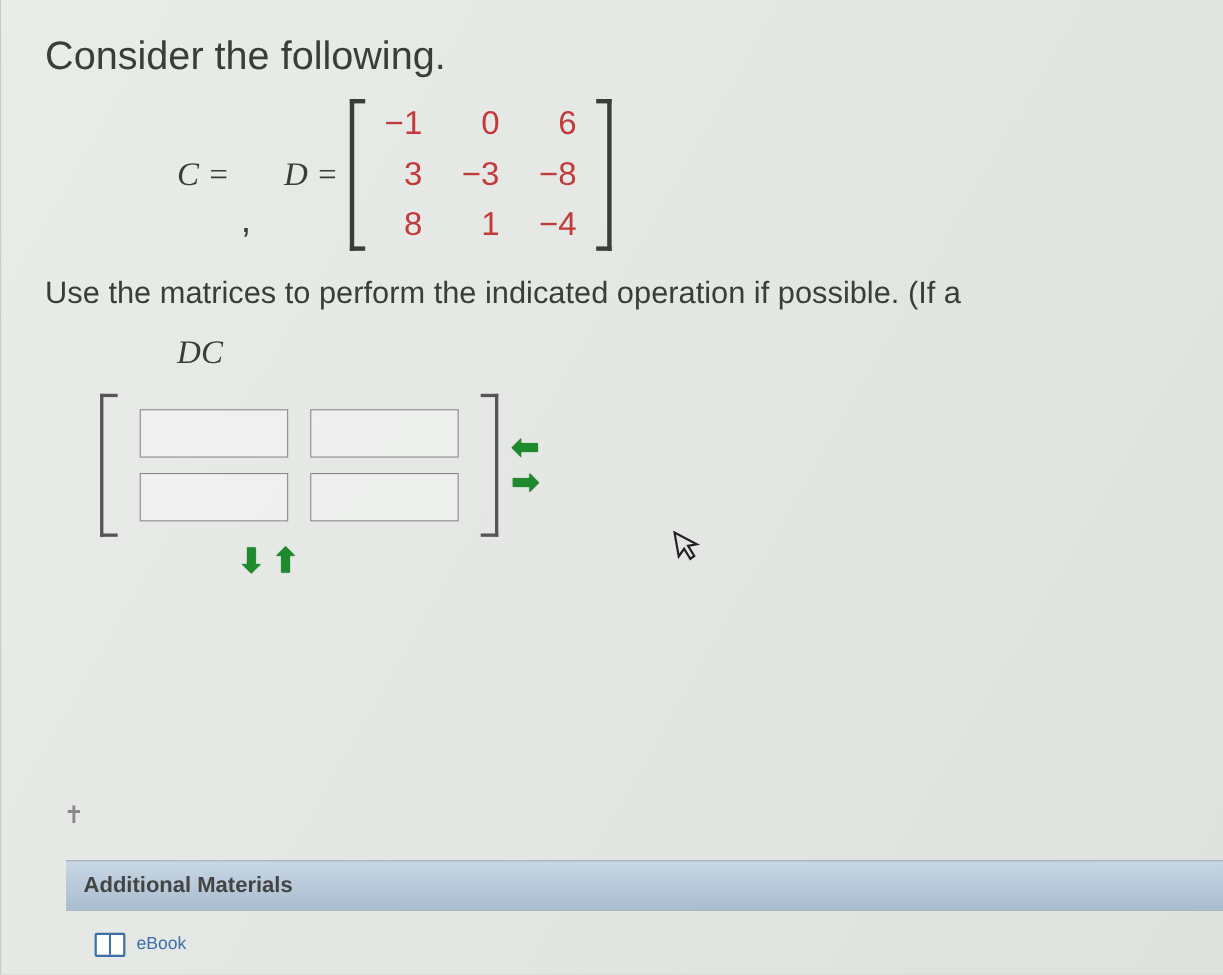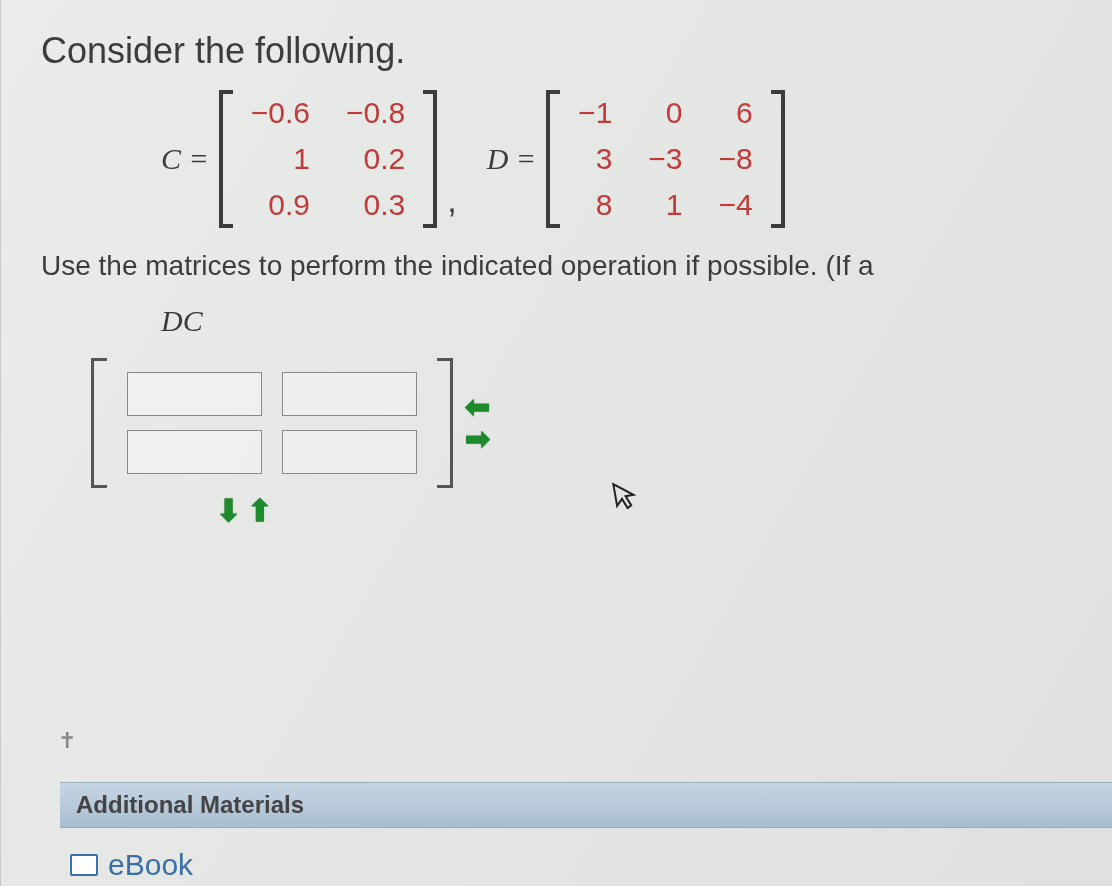--- a/index.html
+++ b/index.html
@@ -153,33 +153,33 @@
     left: 60px;
     right: 0;
     top: 782px;
     height: 46px;
     background: linear-gradient(180deg, #c7d6e4 0%, #a9bdd0 100%);
     border-top: 1px solid #9ab;
     border-bottom: 1px solid #9ab;
     display: flex;
     align-items: center;
     padding-left: 16px;
-    font-size: 24px;
+    font-size: 20px;
     font-weight: bold;
     color: #444;
   }
   .ebook {
     position: absolute;
-    left: 70px;
+    left: 86px;
     top: 848px;
     display: flex;
     align-items: center;
     gap: 10px;
     color: #3a6fa8;
-    font-size: 30px;
+    font-size: 16px;
     cursor: pointer;
   }
   .ebook-icon {
     width: 28px;
     height: 22px;
     border: 2px solid #3a6fa8;
     border-radius: 2px;
     background: linear-gradient(90deg, #fff 48%, #3a6fa8 48%, #3a6fa8 52%, #fff 52%);
     position: relative;
   }
@@ -195,40 +195,20 @@
 </head>
 <body>
 
 <div class="page">
 
   <div class="intro">Consider the following.</div>
 
   <div class="eq-row">
     <div class="eq-item">
       <span class="eq-label">C =</span>
-      <div class="bracket">
-        <div class="lb"></div>
-        <table class="matrix">
-          <tbody>
-              <tr>
-            <td>−0.6</td>
-            <td>−0.8</td>
-          </tr>
-          <tr>
-            <td>1</td>
-            <td>0.2</td>
-          </tr>
-          <tr>
-            <td>0.9</td>
-            <td>0.3</td>
-          </tr>
-        </tbody>
-          </table>
-        <div class="rb"></div>
-      </div>
     </div>
     <span class="comma">,</span>
     <div class="eq-item">
       <span class="eq-label">D =</span>
       <div class="bracket">
         <div class="lb"></div>
         <table class="matrix">
           <tbody>
               <tr>
             <td>−1</td>

